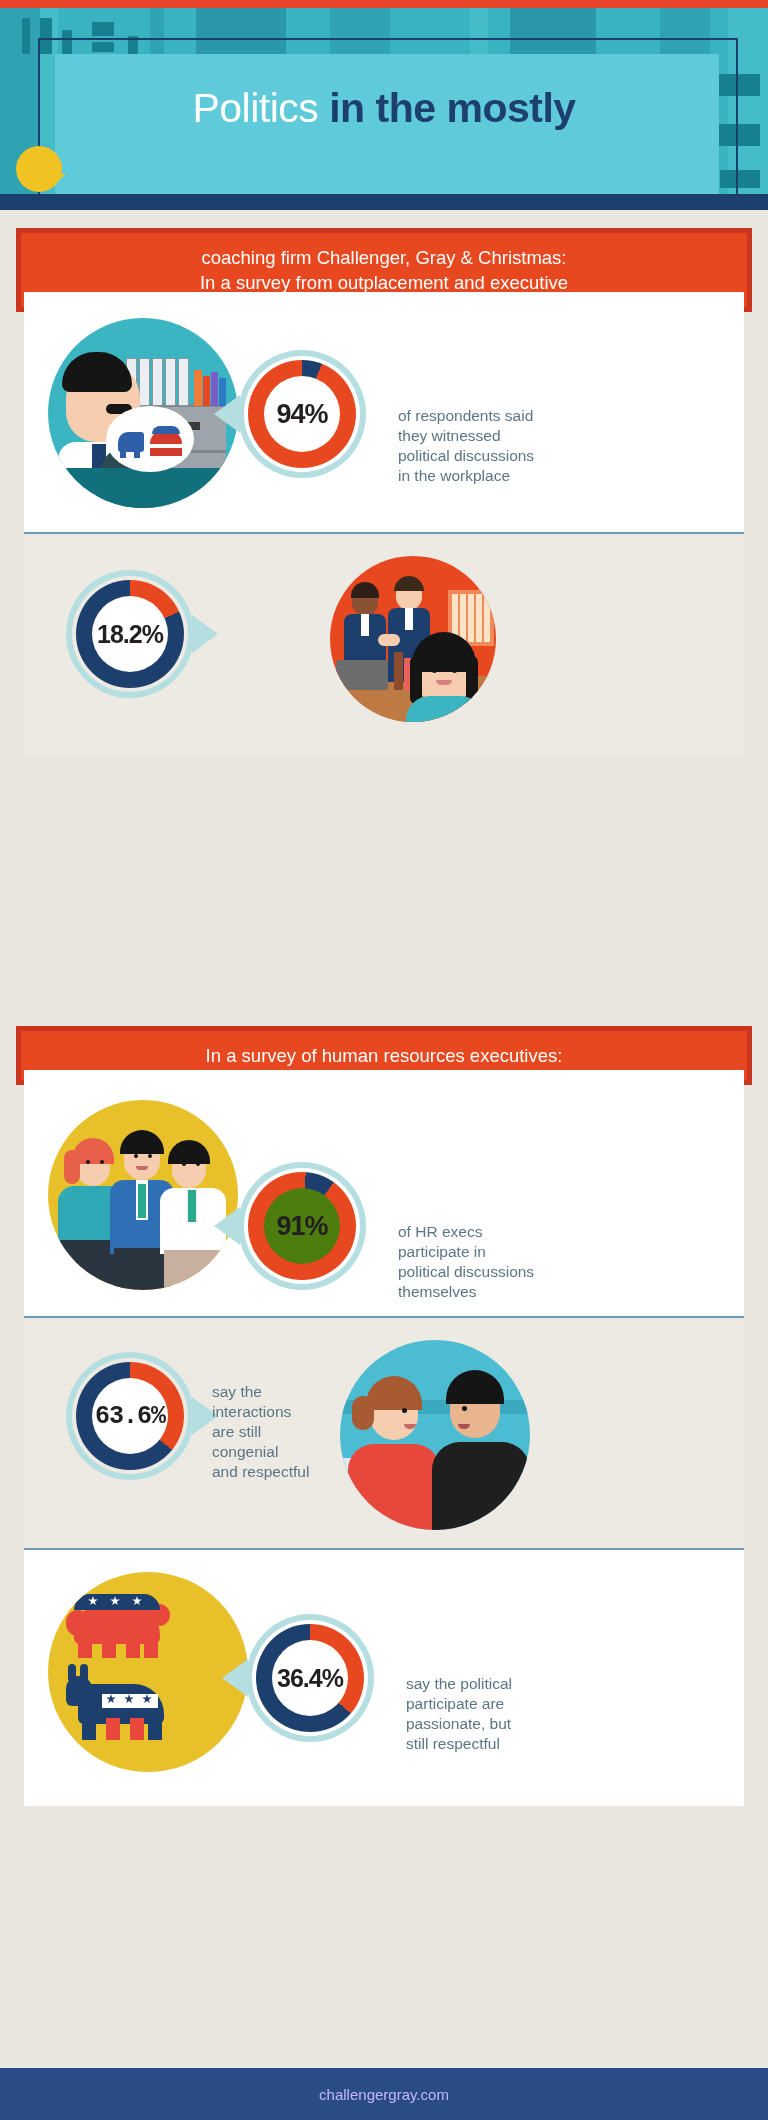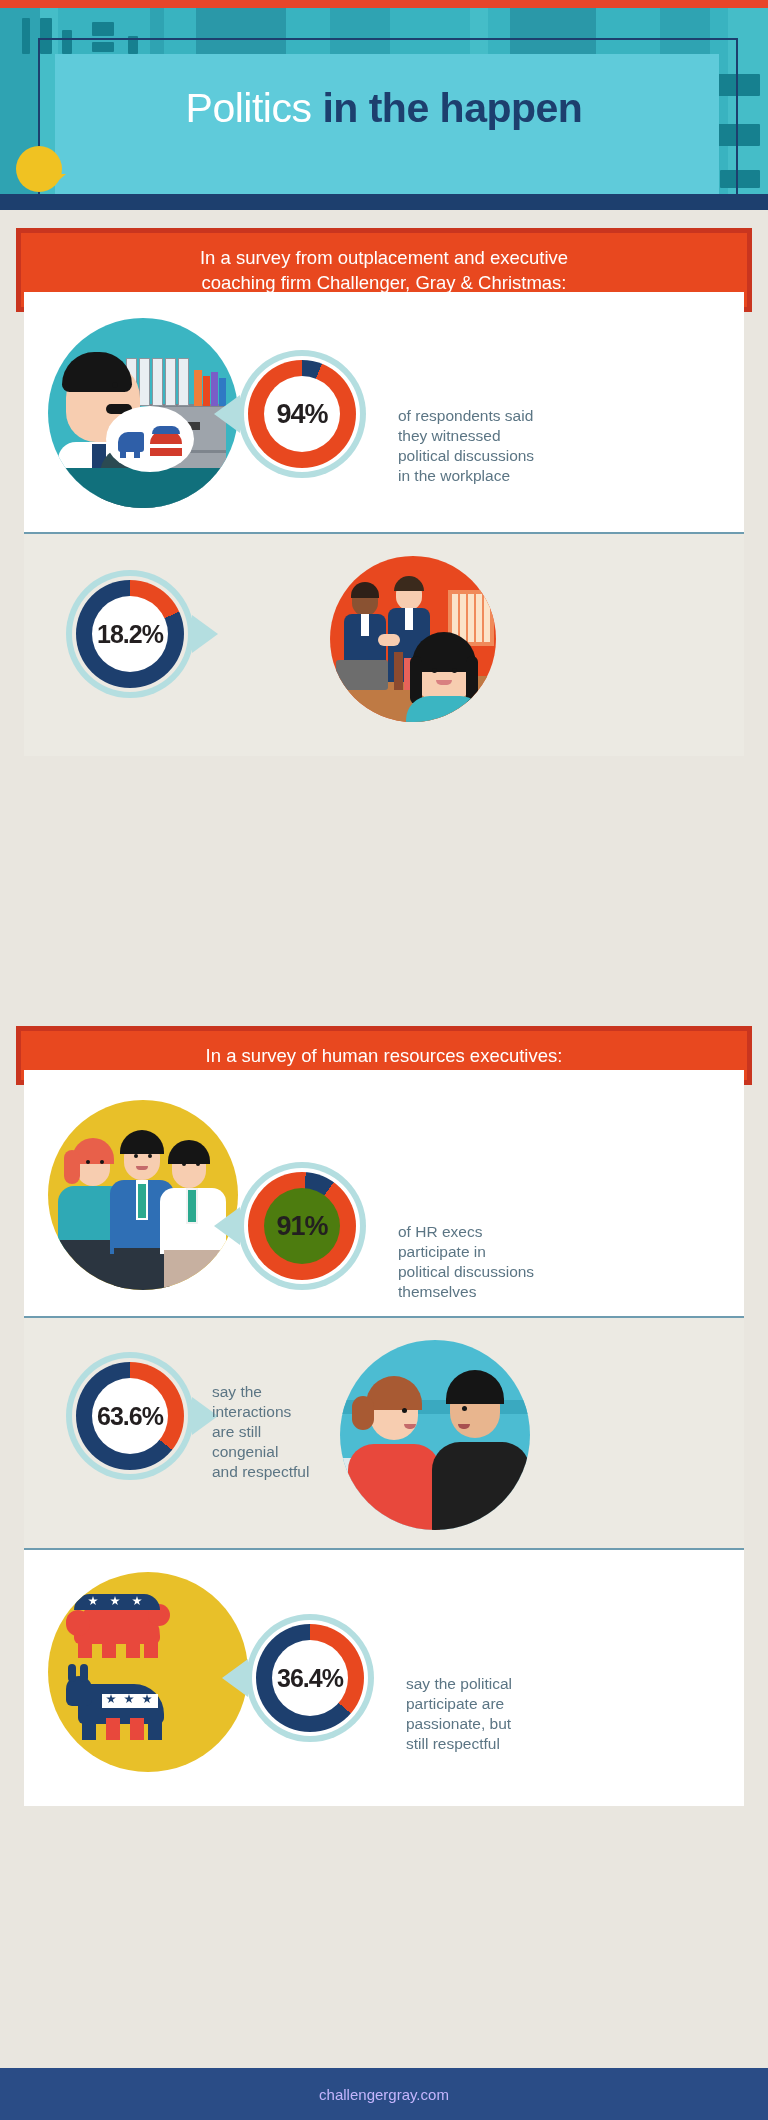--- a/index.html
+++ b/index.html
@@ -227,31 +227,31 @@
     <div class="hdr-drawer" style="left:714px;top:116px;width:46px;height:22px;"></div>
     <div class="hdr-drawer" style="left:240px;top:162px;width:44px;height:18px;"></div>
     <div class="hdr-drawer" style="left:400px;top:162px;width:40px;height:18px;"></div>
     <div class="hdr-drawer" style="left:560px;top:162px;width:40px;height:18px;"></div>
     <div class="hdr-drawer" style="left:720px;top:162px;width:40px;height:18px;"></div>
 
     <div class="hdr-frame"></div>
     <div class="hdr-panel"></div>
     <div class="hdr-title">
       <span class="t1">Politics</span>
-      <span class="t2">in the happen</span>
+      <span class="t2">in the mostly</span>
     </div>
     <div class="hdr-bubble"></div>
     <div class="hdr-bubble-tail"></div>
   </div>
   <div class="hdr-navy"></div>
 
   <div class="banner" style="top:228px;">
     <div class="banner-inner">
+      <div class="banner-text">coaching firm Challenger, Gray &amp; Christmas:</div>
       <div class="banner-text">In a survey from outplacement and executive</div>
-      <div class="banner-text">coaching firm Challenger, Gray &amp; Christmas:</div>
     </div>
   </div>
 
   <div class="card" style="top:292px;height:242px;"></div>
 
   <div class="illus" style="left:48px;top:318px;width:190px;height:190px;background:#3bb5c2;">
 
     <div class="il-part" style="left:100px;top:86px;width:78px;height:104px;background:#9ea4ab;"></div>
     <div class="il-part" style="left:100px;top:86px;width:78px;height:3px;background:#7e858d;"></div>
     <div class="il-part" style="left:100px;top:132px;width:78px;height:3px;background:#7e858d;"></div>
@@ -421,21 +421,21 @@
   <div class="divider" style="top:1316px;"></div>
 
   <div class="card alt" style="top:1318px;height:232px;"></div>
 
   <div class="donut-wrap" style="left:66px;top:1096px;width:0;height:0;"></div>
   <div class="donut-wrap" style="left:66px;top:1352px;width:128px;height:128px;">
     <div class="donut-outer" style="width:128px;height:128px;"></div>
     <div class="donut-gap" style="left:6px;top:6px;width:116px;height:116px;background:#eceae3;"></div>
     <div class="donut-ring" style="left:10px;top:10px;width:108px;height:108px;
                 background:conic-gradient(#e8481f 0deg 128.9deg, #1d3f6e 128.9deg 360deg);"></div>
-    <div class="donut-hole" style="left:26px;top:26px;width:76px;height:76px;background:#ffffff;">
+    <div class="donut-hole" style="left:26px;top:26px;width:76px;height:76px;background:#ffffff;font-family:Liberation Mono, monospace;">
       <span class="donut-val" style="font-size:25px;">63.6%</span>
     </div>
     <div class="pointer right" style="left:126px;top:45px;"></div>
   </div>
 
   <div class="caption" style="left:212px;top:1348px;width:130px;">
     <div>say the</div>
     <div>interactions</div>
     <div>are still</div>
     <div>congenial</div>

